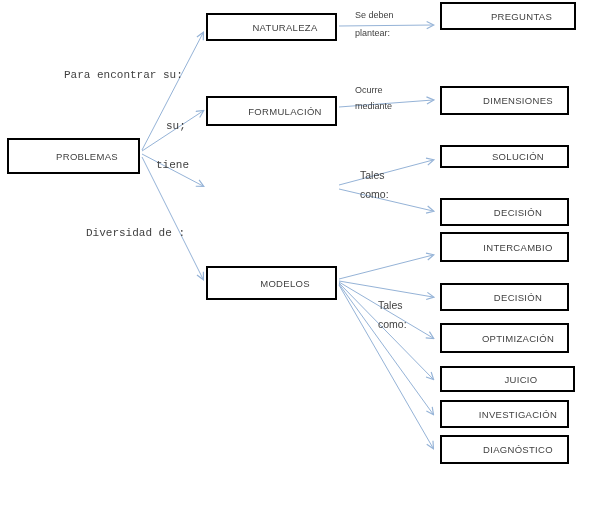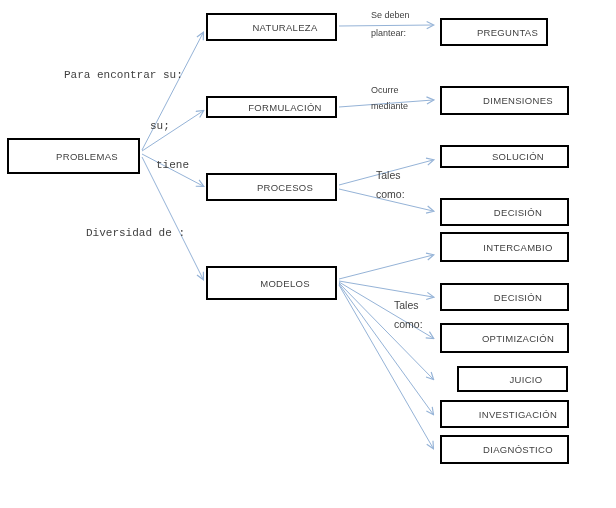--- a/index.html
+++ b/index.html
@@ -31,21 +31,20 @@
     white-space:nowrap;
     z-index:1;
     font-family:Liberation Mono, monospace;
   }
   .elabel{
     position:absolute;
     font-size:9px;
     color:var(--text,#3f3f3f);
     white-space:nowrap;
     z-index:1;
-    margin-left:16px;
   }
 </style>
 </head>
 <body>
 
 <div class="canvas" id="canvas" style="--connector: #95B3D7; --node-border: #000000; --text: #3F3F3F; --background: #FFFFFF;">
 
   <svg class="edge-layer" width="616" height="508" viewBox="0 0 616 508" xmlns="http://www.w3.org/2000/svg">
     <defs>
       <marker id="arrow" viewBox="0 0 10 10" refX="8" refY="5" markerWidth="9" markerHeight="9" orient="auto">
@@ -65,36 +64,35 @@
       <line class="edge-line" x1="339" y1="281" x2="433" y2="297" style="stroke:var(--connector,#95B3D7)" marker-end="url(#arrow)"></line>
       <line class="edge-line" x1="339" y1="282" x2="433" y2="338" style="stroke:var(--connector,#95B3D7)" marker-end="url(#arrow)"></line>
       <line class="edge-line" x1="339" y1="283" x2="433" y2="379" style="stroke:var(--connector,#95B3D7)" marker-end="url(#arrow)"></line>
       <line class="edge-line" x1="339" y1="284" x2="433" y2="414" style="stroke:var(--connector,#95B3D7)" marker-end="url(#arrow)"></line>
       <line class="edge-line" x1="339" y1="285" x2="433" y2="448" style="stroke:var(--connector,#95B3D7)" marker-end="url(#arrow)"></line>
     </g>
   </svg>
 
   <div class="node" style="left:7px;  top:138px;width:133px;height:36px">PROBLEMAS</div>
   <div class="node" style="left:206px;top:13px; width:131px;height:28px">NATURALEZA</div>
-  <div class="node" style="left:206px;top:96px; width:131px;height:22px">FORMULACIÓN</div>
-  <div class="node" style="left:206px;top:173px;width:131px;height:28px">PROCESOS</div>
+  <div class="node" style="left:206px;top:96px; width:131px;height:30px">FORMULACIÓN</div>
   <div class="node" style="left:206px;top:266px;width:131px;height:34px">MODELOS</div>
-  <div class="node" style="left:440px;top:18px; width:108px;height:28px">PREGUNTAS</div>
+  <div class="node" style="left:440px;top:2px; width:136px;height:28px">PREGUNTAS</div>
   <div class="node" style="left:440px;top:86px; width:129px;height:29px">DIMENSIONES</div>
   <div class="node" style="left:440px;top:145px;width:129px;height:23px">SOLUCIÓN</div>
   <div class="node" style="left:440px;top:198px;width:129px;height:28px">DECISIÓN</div>
   <div class="node" style="left:440px;top:232px;width:129px;height:30px">INTERCAMBIO</div>
   <div class="node" style="left:440px;top:283px;width:129px;height:28px">DECISIÓN</div>
   <div class="node" style="left:440px;top:323px;width:129px;height:30px">OPTIMIZACIÓN</div>
-  <div class="node" style="left:457px;top:366px;width:111px;height:26px">JUICIO</div>
+  <div class="node" style="left:440px;top:366px;width:135px;height:26px">JUICIO</div>
   <div class="node" style="left:440px;top:400px;width:129px;height:28px">INVESTIGACIÓN</div>
   <div class="node" style="left:440px;top:435px;width:129px;height:29px">DIAGNÓSTICO</div>
 
   <div class="slabel" style="left:64px; top:69px">Para encontrar su:</div>
-  <div class="slabel" style="left:150px;top:120px">su;</div>
+  <div class="slabel" style="left:166px;top:120px">su;</div>
   <div class="slabel" style="left:156px;top:159px">tiene</div>
   <div class="slabel" style="left:86px; top:227px">Diversidad de :</div>
 
   <div class="elabel" style="left:355px;top:6px;line-height:18px">
     <span>Se deben</span><br>
     <span>plantear:</span>
   </div>
   <div class="elabel" style="left:355px;top:82px;line-height:16px">
     <span>Ocurre</span><br>
     <span>mediante</span>

